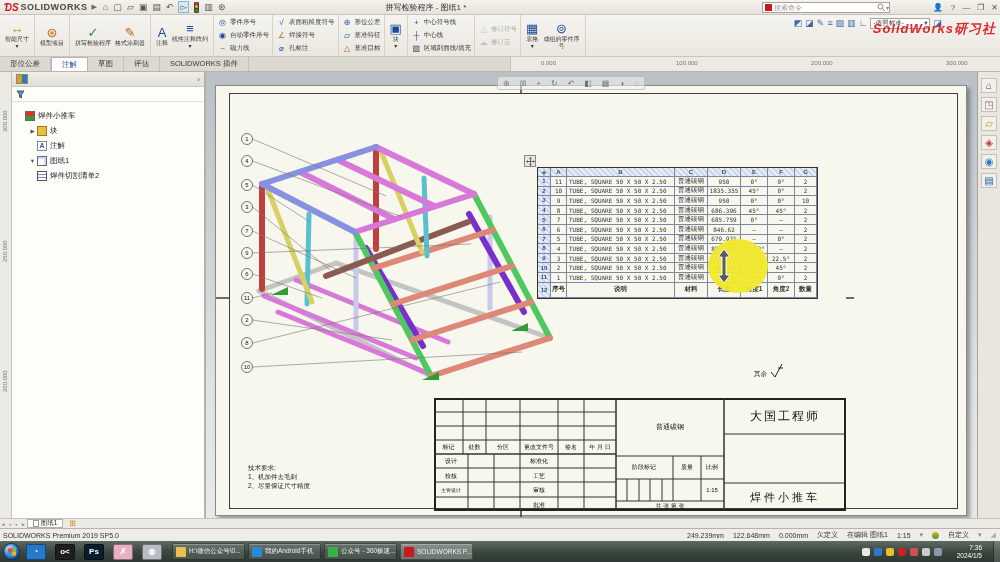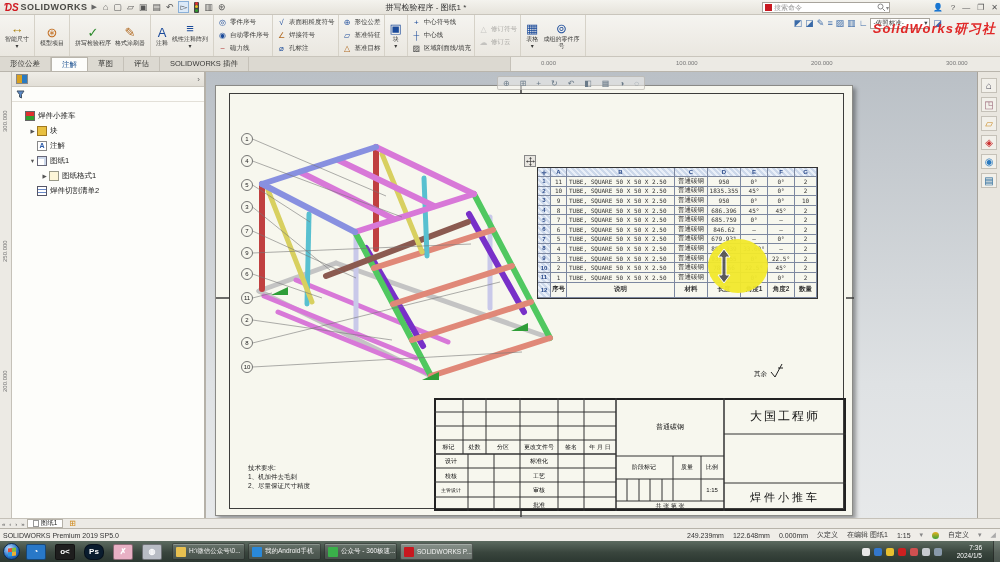--- a/index.html
+++ b/index.html
@@ -47,21 +47,21 @@
 .ftree{position:absolute;left:12px;top:0;width:194px;height:100%;background:#fdfdfa;border-right:2px solid #b5b1a8}
 .ftree-hd{height:15px;background:linear-gradient(#efede7,#e2dfd7);border-bottom:1px solid #ccc8bf;display:flex;align-items:center;justify-content:space-between;padding:0 4px}
 .ftree-filter{height:15px;border-bottom:1px solid #e3e0d8;display:flex;align-items:center;padding:0 4px;color:#888}
 .trow{display:flex;align-items:center;height:15px;font-size:7.5px;color:#222;white-space:nowrap}
 .trow .exp{width:9px;font-size:5.5px;color:#555;text-align:center}
 .ticon{width:10px;height:10px;margin-right:3px;flex:none;border:1px solid #888;position:relative;background:#fff}
 .graphics{position:absolute;left:206px;top:0;right:23px;height:100%;background:linear-gradient(180deg,#bac0c6,#dfe2e4 70%,#e7e9ea)}
 .taskpane{position:absolute;right:0;top:0;width:23px;height:100%;background:#e9e6df;border-left:1px solid #a8a49c;display:flex;flex-direction:column;align-items:center;padding-top:6px;gap:4px}
 .taskpane .tpi{width:16px;height:15px;display:flex;align-items:center;justify-content:center;font-size:10px;background:#f2f0ea;border:1px solid #c5c1b8}
 
-.sheet{position:absolute;left:9px;top:13px;width:638px;height:431px;background:#f7f7ee;border:1px solid #8a8a86;box-shadow:3px 3px 4px rgba(0,0,0,.35)}
+.sheet{position:absolute;left:9px;top:13px;width:752px;height:431px;background:#f7f7ee;border:1px solid #8a8a86;box-shadow:3px 3px 4px rgba(0,0,0,.35)}
 .inframe{position:absolute;left:13px;top:7px;right:8px;bottom:6px;border:1.5px solid #3d3d3b}
 .hud{position:absolute;left:291px;top:4px;width:148px;height:14px;background:rgba(244,243,238,.55);border:1px solid rgba(160,158,150,.5);border-radius:2px;display:flex;align-items:center;justify-content:space-around;z-index:20}
 .hud span{font-size:8px;color:#6a7a88}
 
 .cutlist{position:absolute;left:321px;top:81px;display:grid;border:1px solid #333;background:#f7f7ee;z-index:5}
 .cl{border-right:1px solid #7d88a0;border-bottom:1px solid #7d88a0;font-size:6px;display:flex;align-items:center;justify-content:center;overflow:hidden;white-space:nowrap;font-family:"DejaVu Sans Mono",monospace}
 .clh{background:repeating-linear-gradient(45deg,#ccd8ea 0 2px,#e9eff8 2px 4px);color:#2a4a8a;font-weight:bold;font-family:"Liberation Sans",sans-serif}
 .cl.left{justify-content:flex-start;padding-left:2px}
 .cl.zh{font-family:"Liberation Sans",sans-serif;font-size:6.5px}
 .movehandle{position:absolute;left:308px;top:69px;width:12px;height:12px;background:#e8e6e0;border:1px solid #888;z-index:6;display:flex;align-items:center;justify-content:center}
@@ -331,25 +331,20 @@
         </div>
         <div class="trow" style="padding-left: 16px;">
           <span class="exp"></span>
           <span class="ticon" style="background: rgb(255, 255, 255); border-color: rgb(136, 136, 136); font: bold 7px &quot;Liberation Sans&quot;, sans-serif; color: rgb(42, 90, 168); text-align: center;">A</span>
           <span>注解</span>
         </div>
         <div class="trow" style="padding-left: 16px;">
           <span class="exp">▼</span>
           <span class="ticon" style="background: rgb(255, 255, 255); border-color: rgb(102, 102, 119); box-shadow: rgb(205, 216, 234) -2px 2px inset;"></span>
           <span>图纸1</span>
-        </div>
-        <div class="trow" style="padding-left: 28px;">
-          <span class="exp">▶</span>
-          <span class="ticon" style="background: rgb(253, 246, 216); border-color: rgb(153, 153, 136);"></span>
-          <span>图纸格式1</span>
         </div>
         <div class="trow" style="padding-left: 16px; align-items: center;">
           <span class="exp"></span>
           <span class="ticon" style="background: repeating-linear-gradient(rgb(255, 255, 255) 0px, rgb(255, 255, 255) 2px, rgb(106, 138, 200) 2px, rgb(106, 138, 200) 3px); border-color: rgb(85, 85, 102);"></span>
           <span>焊件切割清单2</span>
         </div>
       </div>
   </div>
 
   <div class="graphics">
@@ -670,21 +665,21 @@
     <span class="flag">
         <i style="background:#e84a3a"></i>
         <i style="background:#7ac043"></i>
         <i style="background:#2a9ae0"></i>
         <i style="background:#f0b030"></i>
       </span>
   </div>
   <div class="pinned" id="pinned">
       <div class="pin" style="background: rgb(40, 120, 200);">◔</div>
       <div class="pin" style="background: rgb(30, 30, 30);">o&lt;</div>
-      <div class="pin" style="background: rgb(10, 28, 46); border-radius: 7px;">Ps</div>
+      <div class="pin" style="background: rgb(10, 28, 46);">Ps</div>
       <div class="pin" style="background: rgb(232, 176, 196);">✗</div>
       <div class="pin" style="background: rgb(184, 188, 196);">◍</div>
     </div>
   <div class="tbtns" id="tbtns">
       <div class="tbtn">
         <span class="ticn" style="background: rgb(232, 192, 80);"></span>
         <span>H:\微信公众号\0...</span>
       </div>
       <div class="tbtn">
         <span class="ticn" style="background: rgb(42, 136, 216);"></span>

